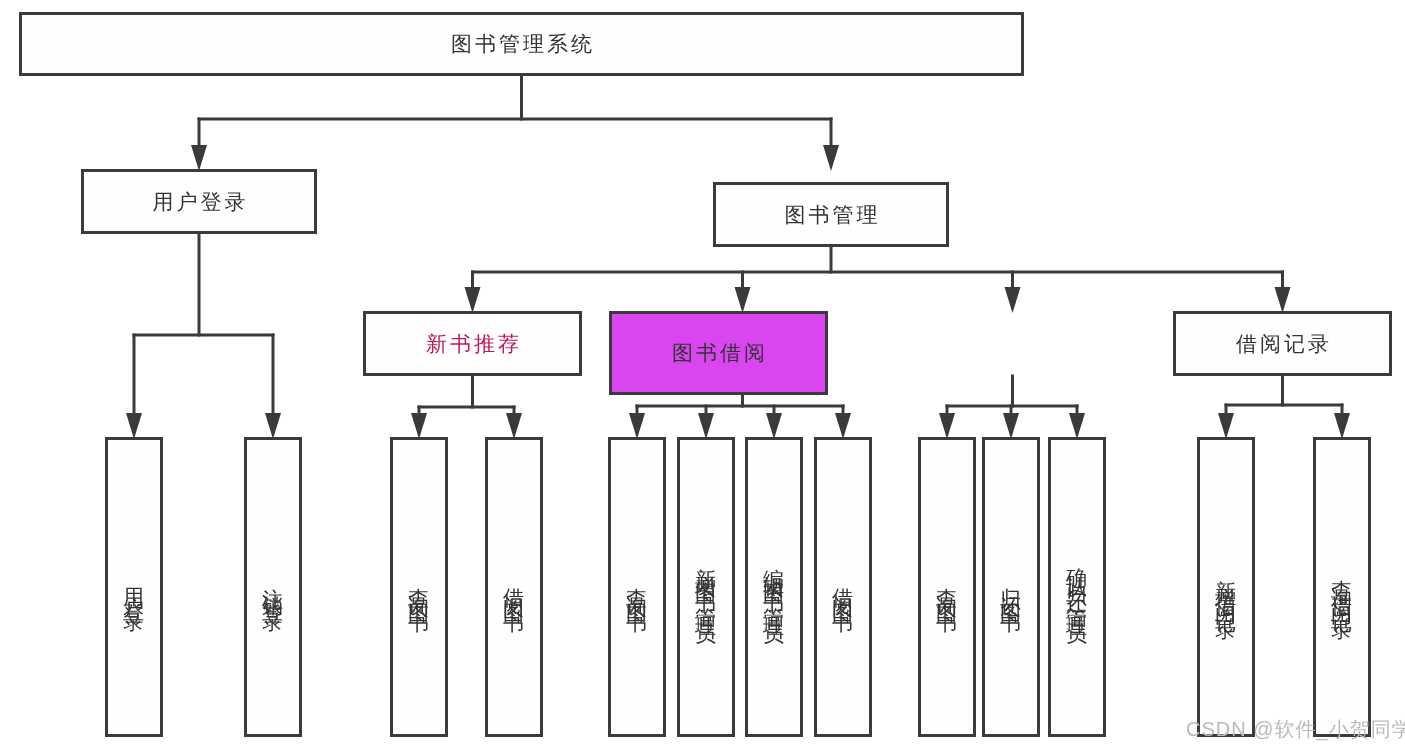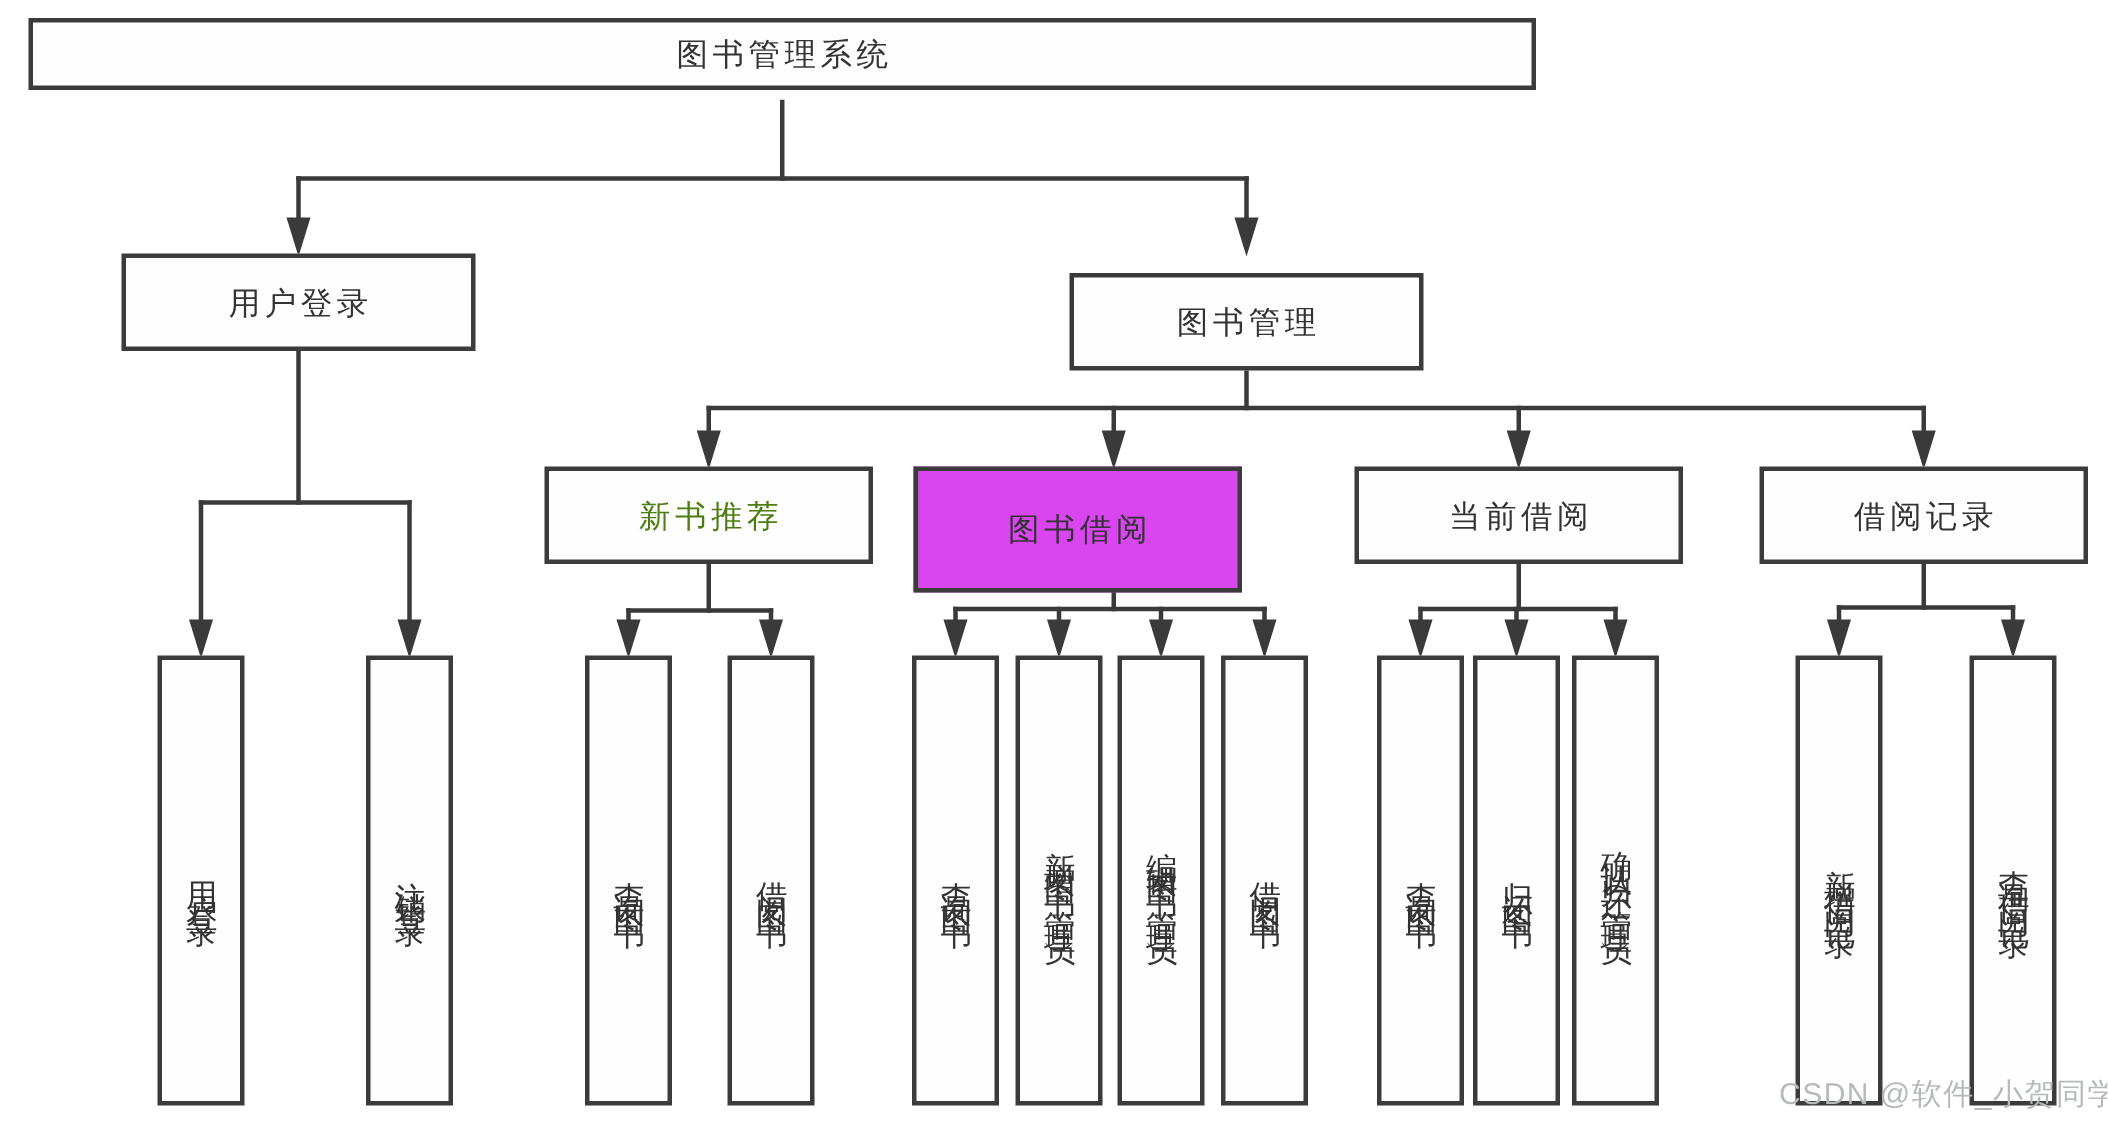--- a/index.html
+++ b/index.html
@@ -124,37 +124,34 @@
       <g>
         <line x1="1282.5" y1="376" x2="1282.5" y2="405" stroke="#3a3a3a" stroke-width="3" stroke-linecap="square"></line>
         <line x1="1226" y1="405" x2="1342" y2="405" stroke="#3a3a3a" stroke-width="3" stroke-linecap="square"></line>
         <line x1="1226" y1="405" x2="1226" y2="425" stroke="#3a3a3a" stroke-width="3" stroke-linecap="square"></line>
         <path d="M 1218 413 L 1234 413 L 1226 439 Z" fill="#3a3a3a"></path>
         <line x1="1342" y1="405" x2="1342" y2="425" stroke="#3a3a3a" stroke-width="3" stroke-linecap="square"></line>
         <path d="M 1334 413 L 1350 413 L 1342 439 Z" fill="#3a3a3a"></path>
       </g>
     </svg>
   <div class="watermark" style="color: rgb(183, 186, 189);">CSDN @软件_小贺同学</div>
-<div class="node" style="left: 19px; top: 12px; width: 1005px; height: 48px; border-color: rgb(59, 59, 59); background: rgb(254, 254, 254);">
+<div class="node" style="left: 19px; top: 12px; width: 1005px; height: 64px; border-color: rgb(59, 59, 59); background: rgb(254, 254, 254);">
       <span class="label" style="color: rgb(51, 51, 51);">图书管理系统</span>
     </div>
     <div class="node" style="left: 81px; top: 169px; width: 236px; height: 65px; border-color: rgb(59, 59, 59); background: rgb(254, 254, 254);">
       <span class="label" style="color: rgb(51, 51, 51);">用户登录</span>
     </div>
     <div class="node" style="left: 713px; top: 182px; width: 236px; height: 65px; border-color: rgb(59, 59, 59); background: rgb(254, 254, 254);">
       <span class="label" style="color: rgb(51, 51, 51);">图书管理</span>
     </div>
     <div class="node" style="left: 363px; top: 311px; width: 219px; height: 65px; border-color: rgb(59, 59, 59); background: rgb(254, 254, 254);">
-      <span class="label" style="color: #4d7c0f;">新书推荐</span>
+      <span class="label" style="color: #be185d;">新书推荐</span>
     </div>
     <div class="node" style="left: 609px; top: 311px; width: 219px; height: 84px; border-color: rgb(59, 59, 59); background: #d946ef;">
       <span class="label" style="color: rgb(51, 51, 51);">图书借阅</span>
-    </div>
-    <div class="node" style="left: 903px; top: 311px; width: 219px; height: 65px; border-color: rgb(59, 59, 59); background: rgb(254, 254, 254);">
-      <span class="label" style="color: rgb(51, 51, 51);">当前借阅</span>
     </div>
     <div class="node" style="left: 1173px; top: 311px; width: 219px; height: 65px; border-color: rgb(59, 59, 59); background: rgb(254, 254, 254);">
       <span class="label" style="color: rgb(51, 51, 51);">借阅记录</span>
     </div>
     <div class="node v" style="left: 105px; top: 437px; width: 58px; height: 300px; border-color: rgb(59, 59, 59); background: rgb(254, 254, 254);">
       <span class="label" style="color: rgb(51, 51, 51);">用户登录</span>
     </div>
     <div class="node v" style="left: 244px; top: 437px; width: 58px; height: 300px; border-color: rgb(59, 59, 59); background: rgb(254, 254, 254);">
       <span class="label" style="color: rgb(51, 51, 51);">注销登录</span>
     </div>

